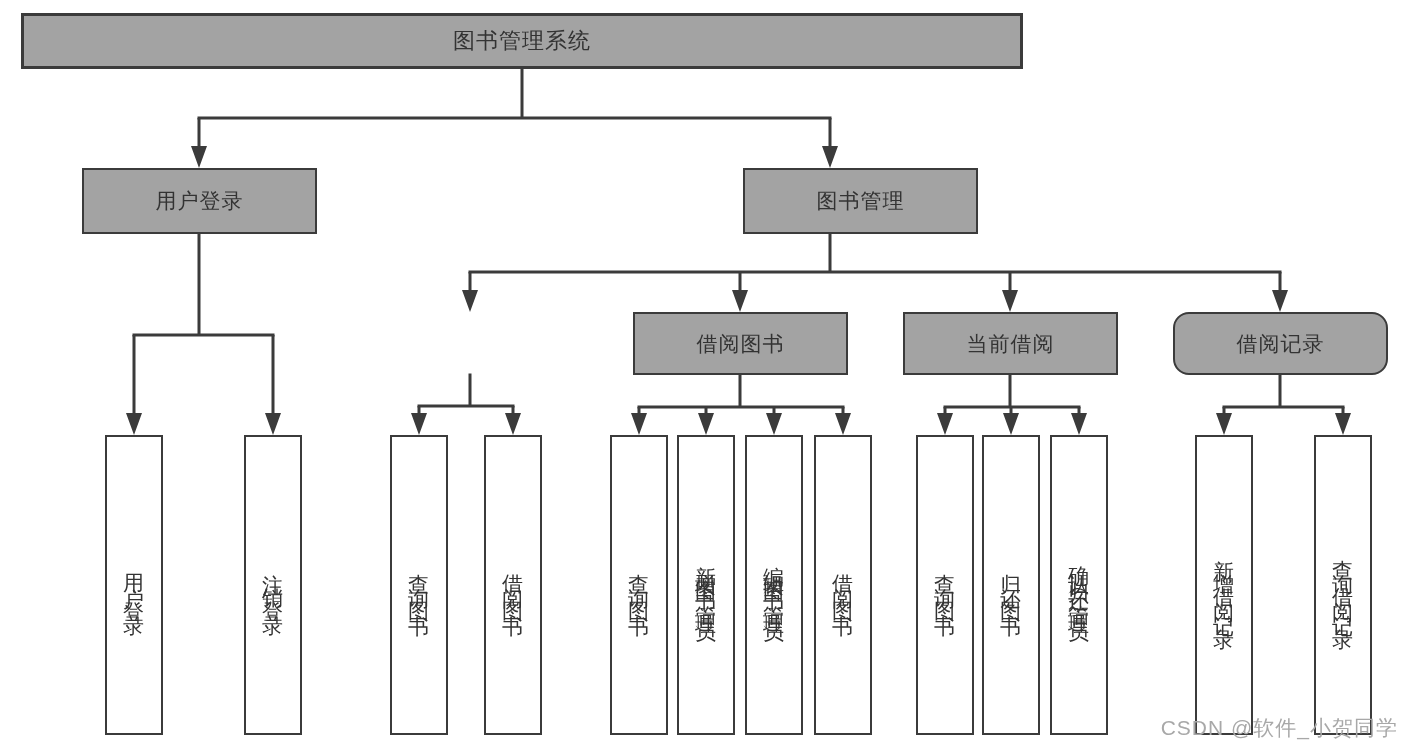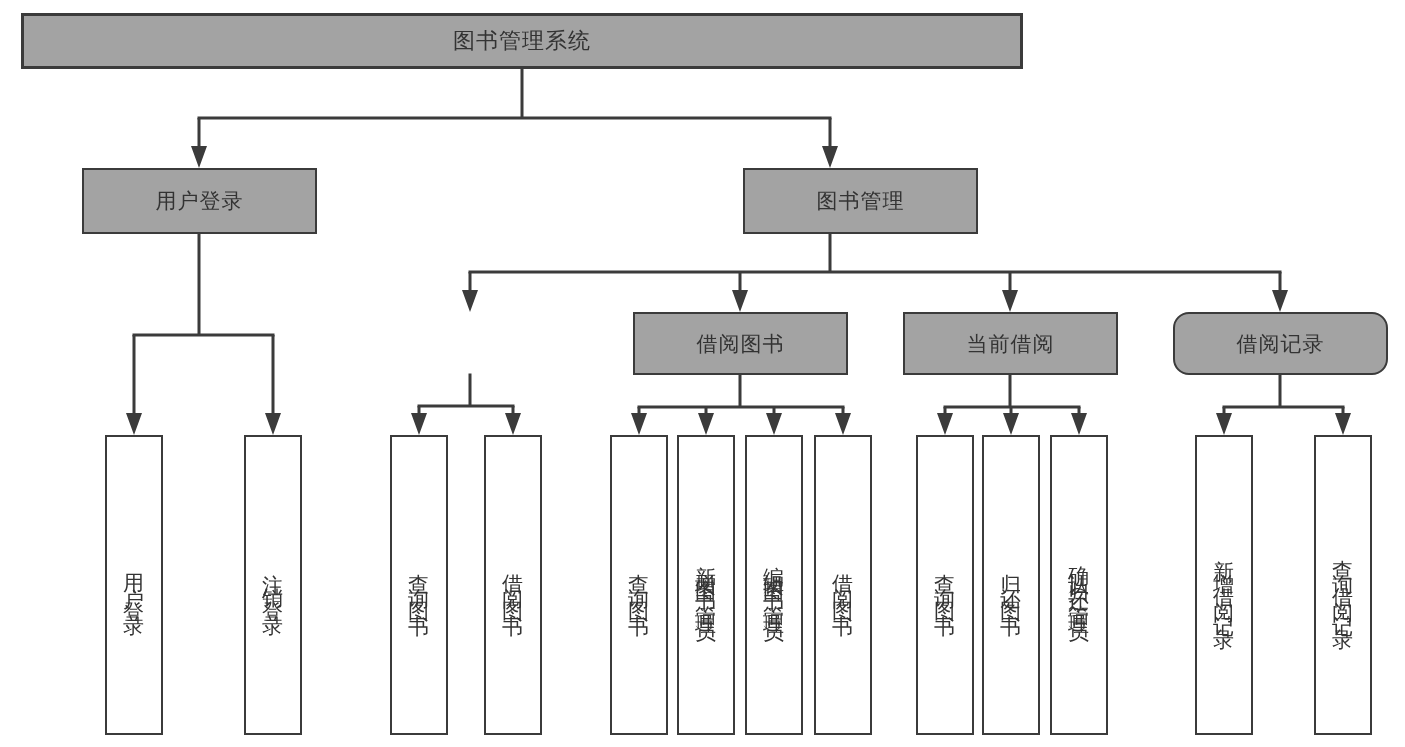--- a/index.html
+++ b/index.html
@@ -119,14 +119,15 @@
     <span class="ls-tight">确认归还（管理员）</span>
   </div>
 
   <div class="vbox" style="left:1195px; top:435px; width:54px; height:296px;">
     <span>新增借阅记录</span>
   </div>
   <div class="vbox" style="left:1314px; top:435px; width:54px; height:296px;">
     <span>查询借阅记录</span>
   </div>
 
+  <div class="watermark">CSDN @软件_小贺同学</div>
 
 </div>
 
 </body></html>

